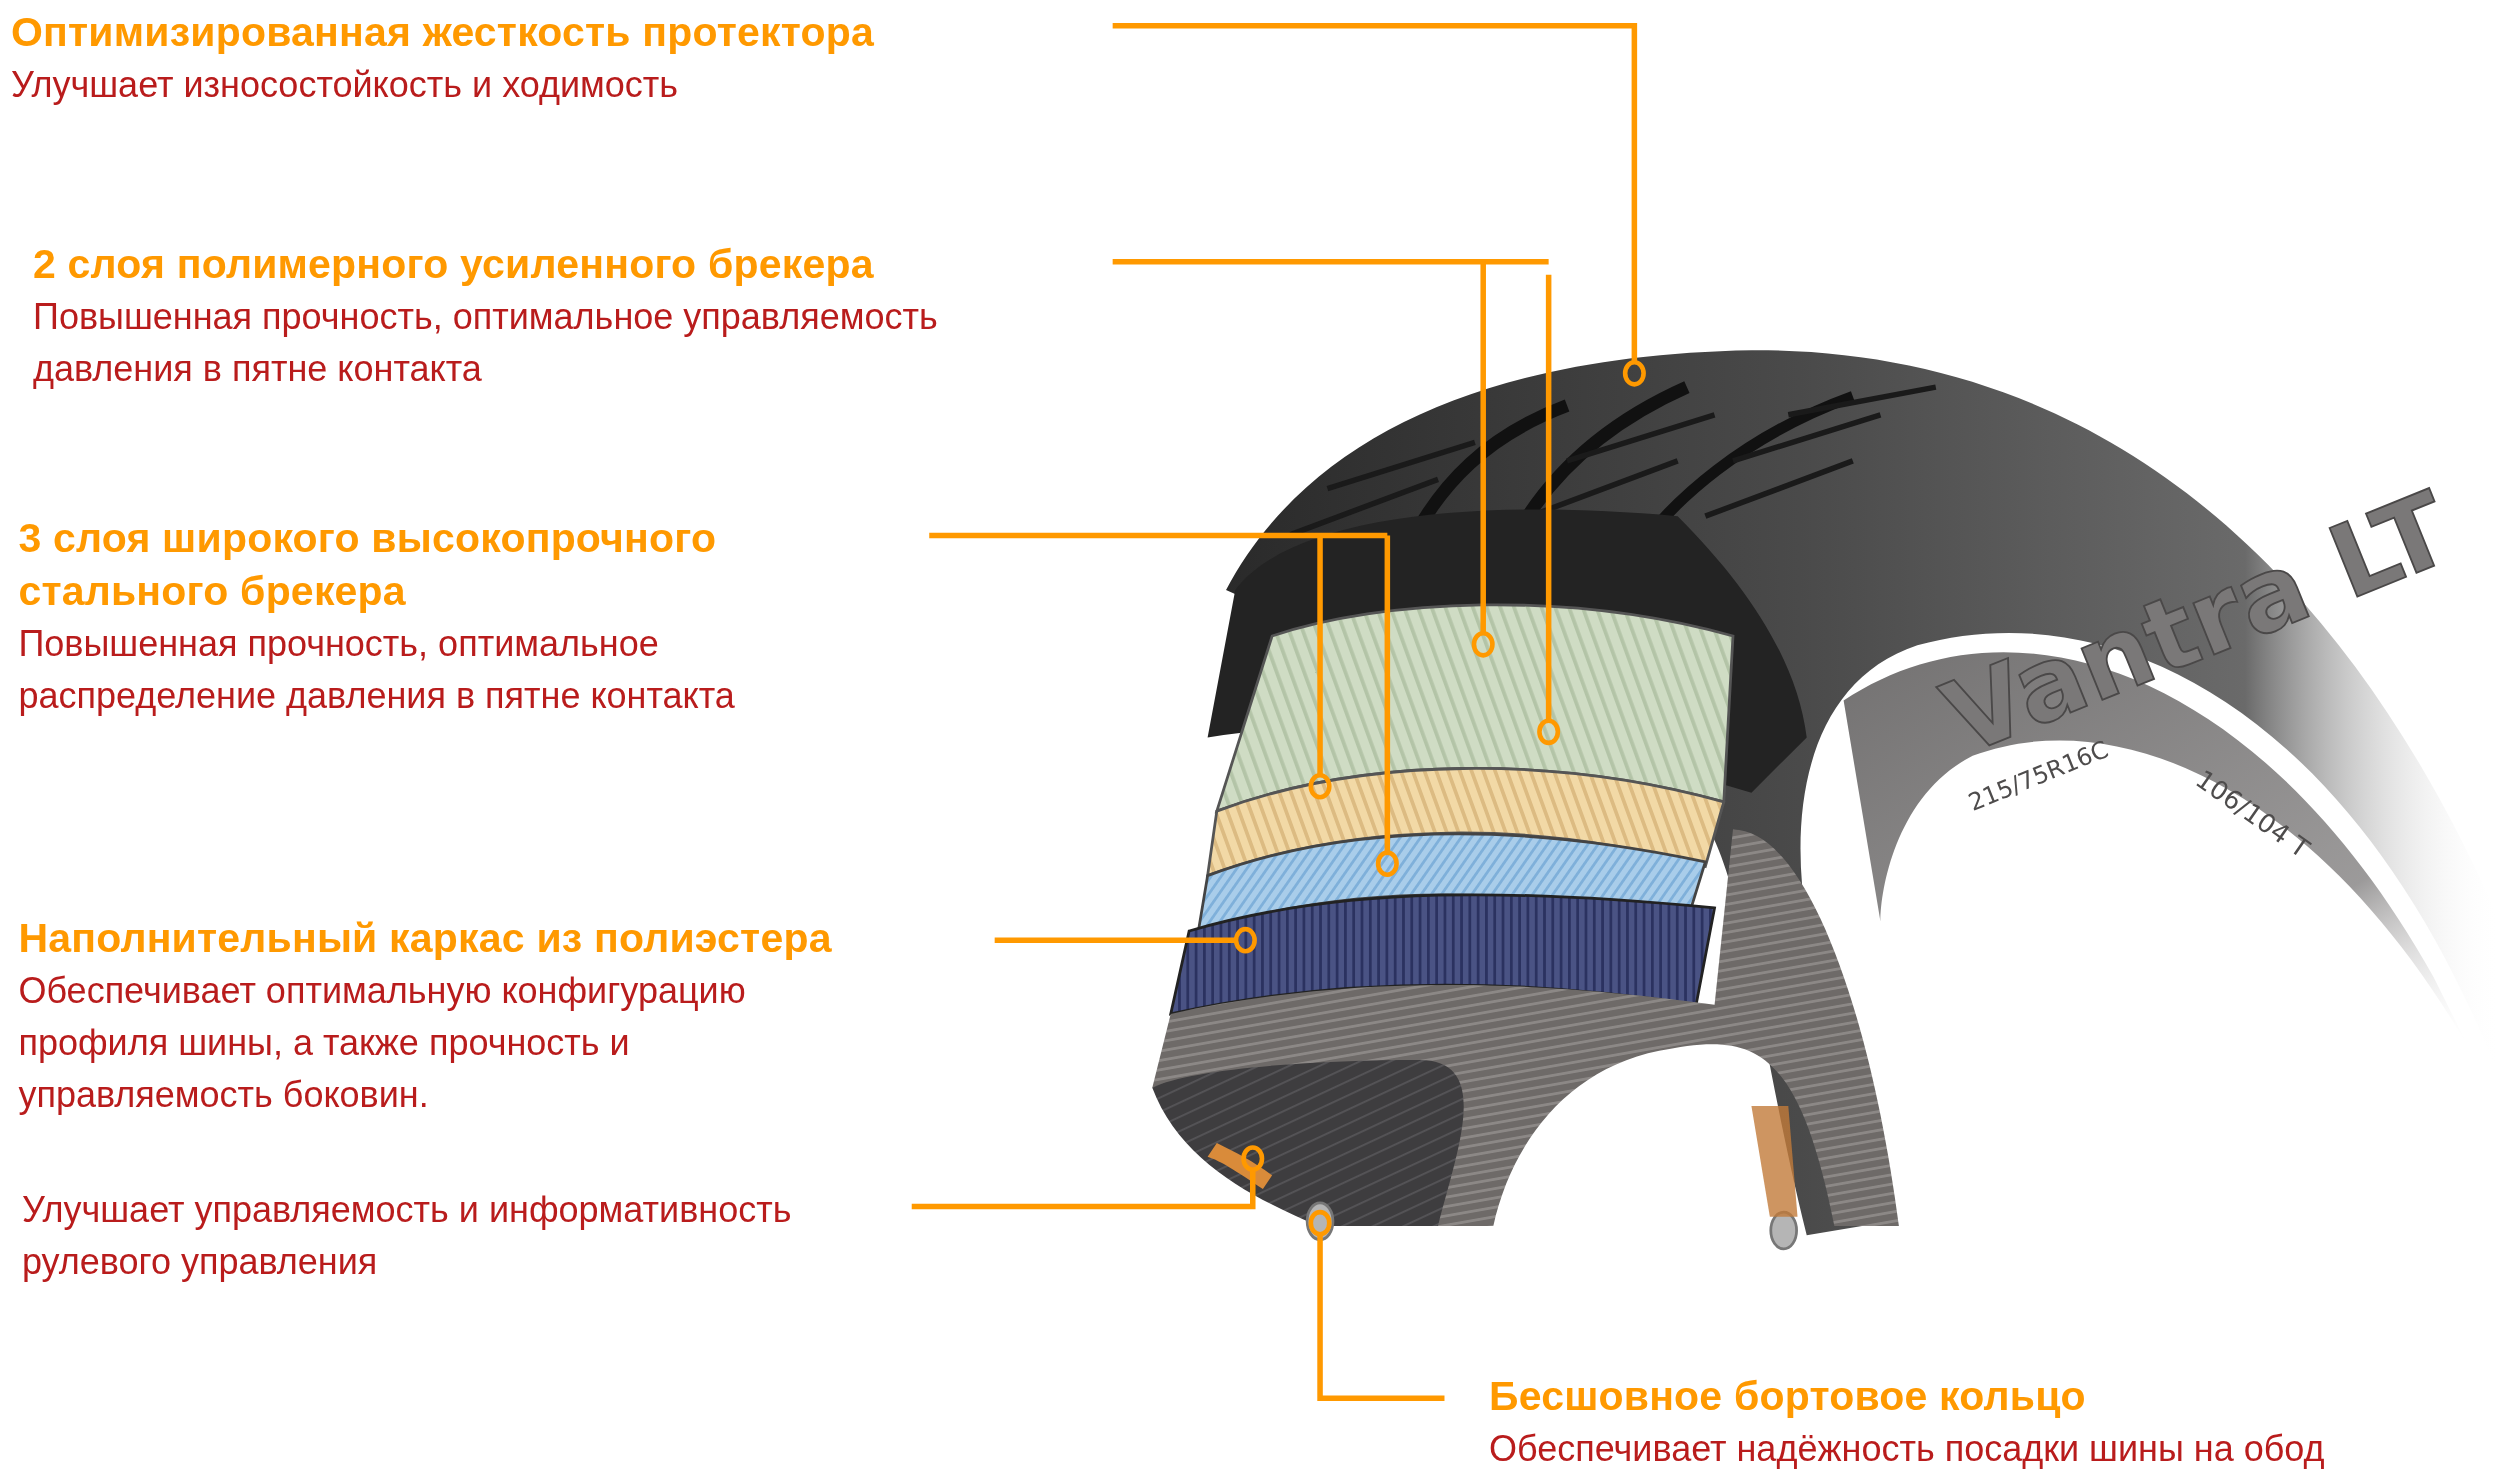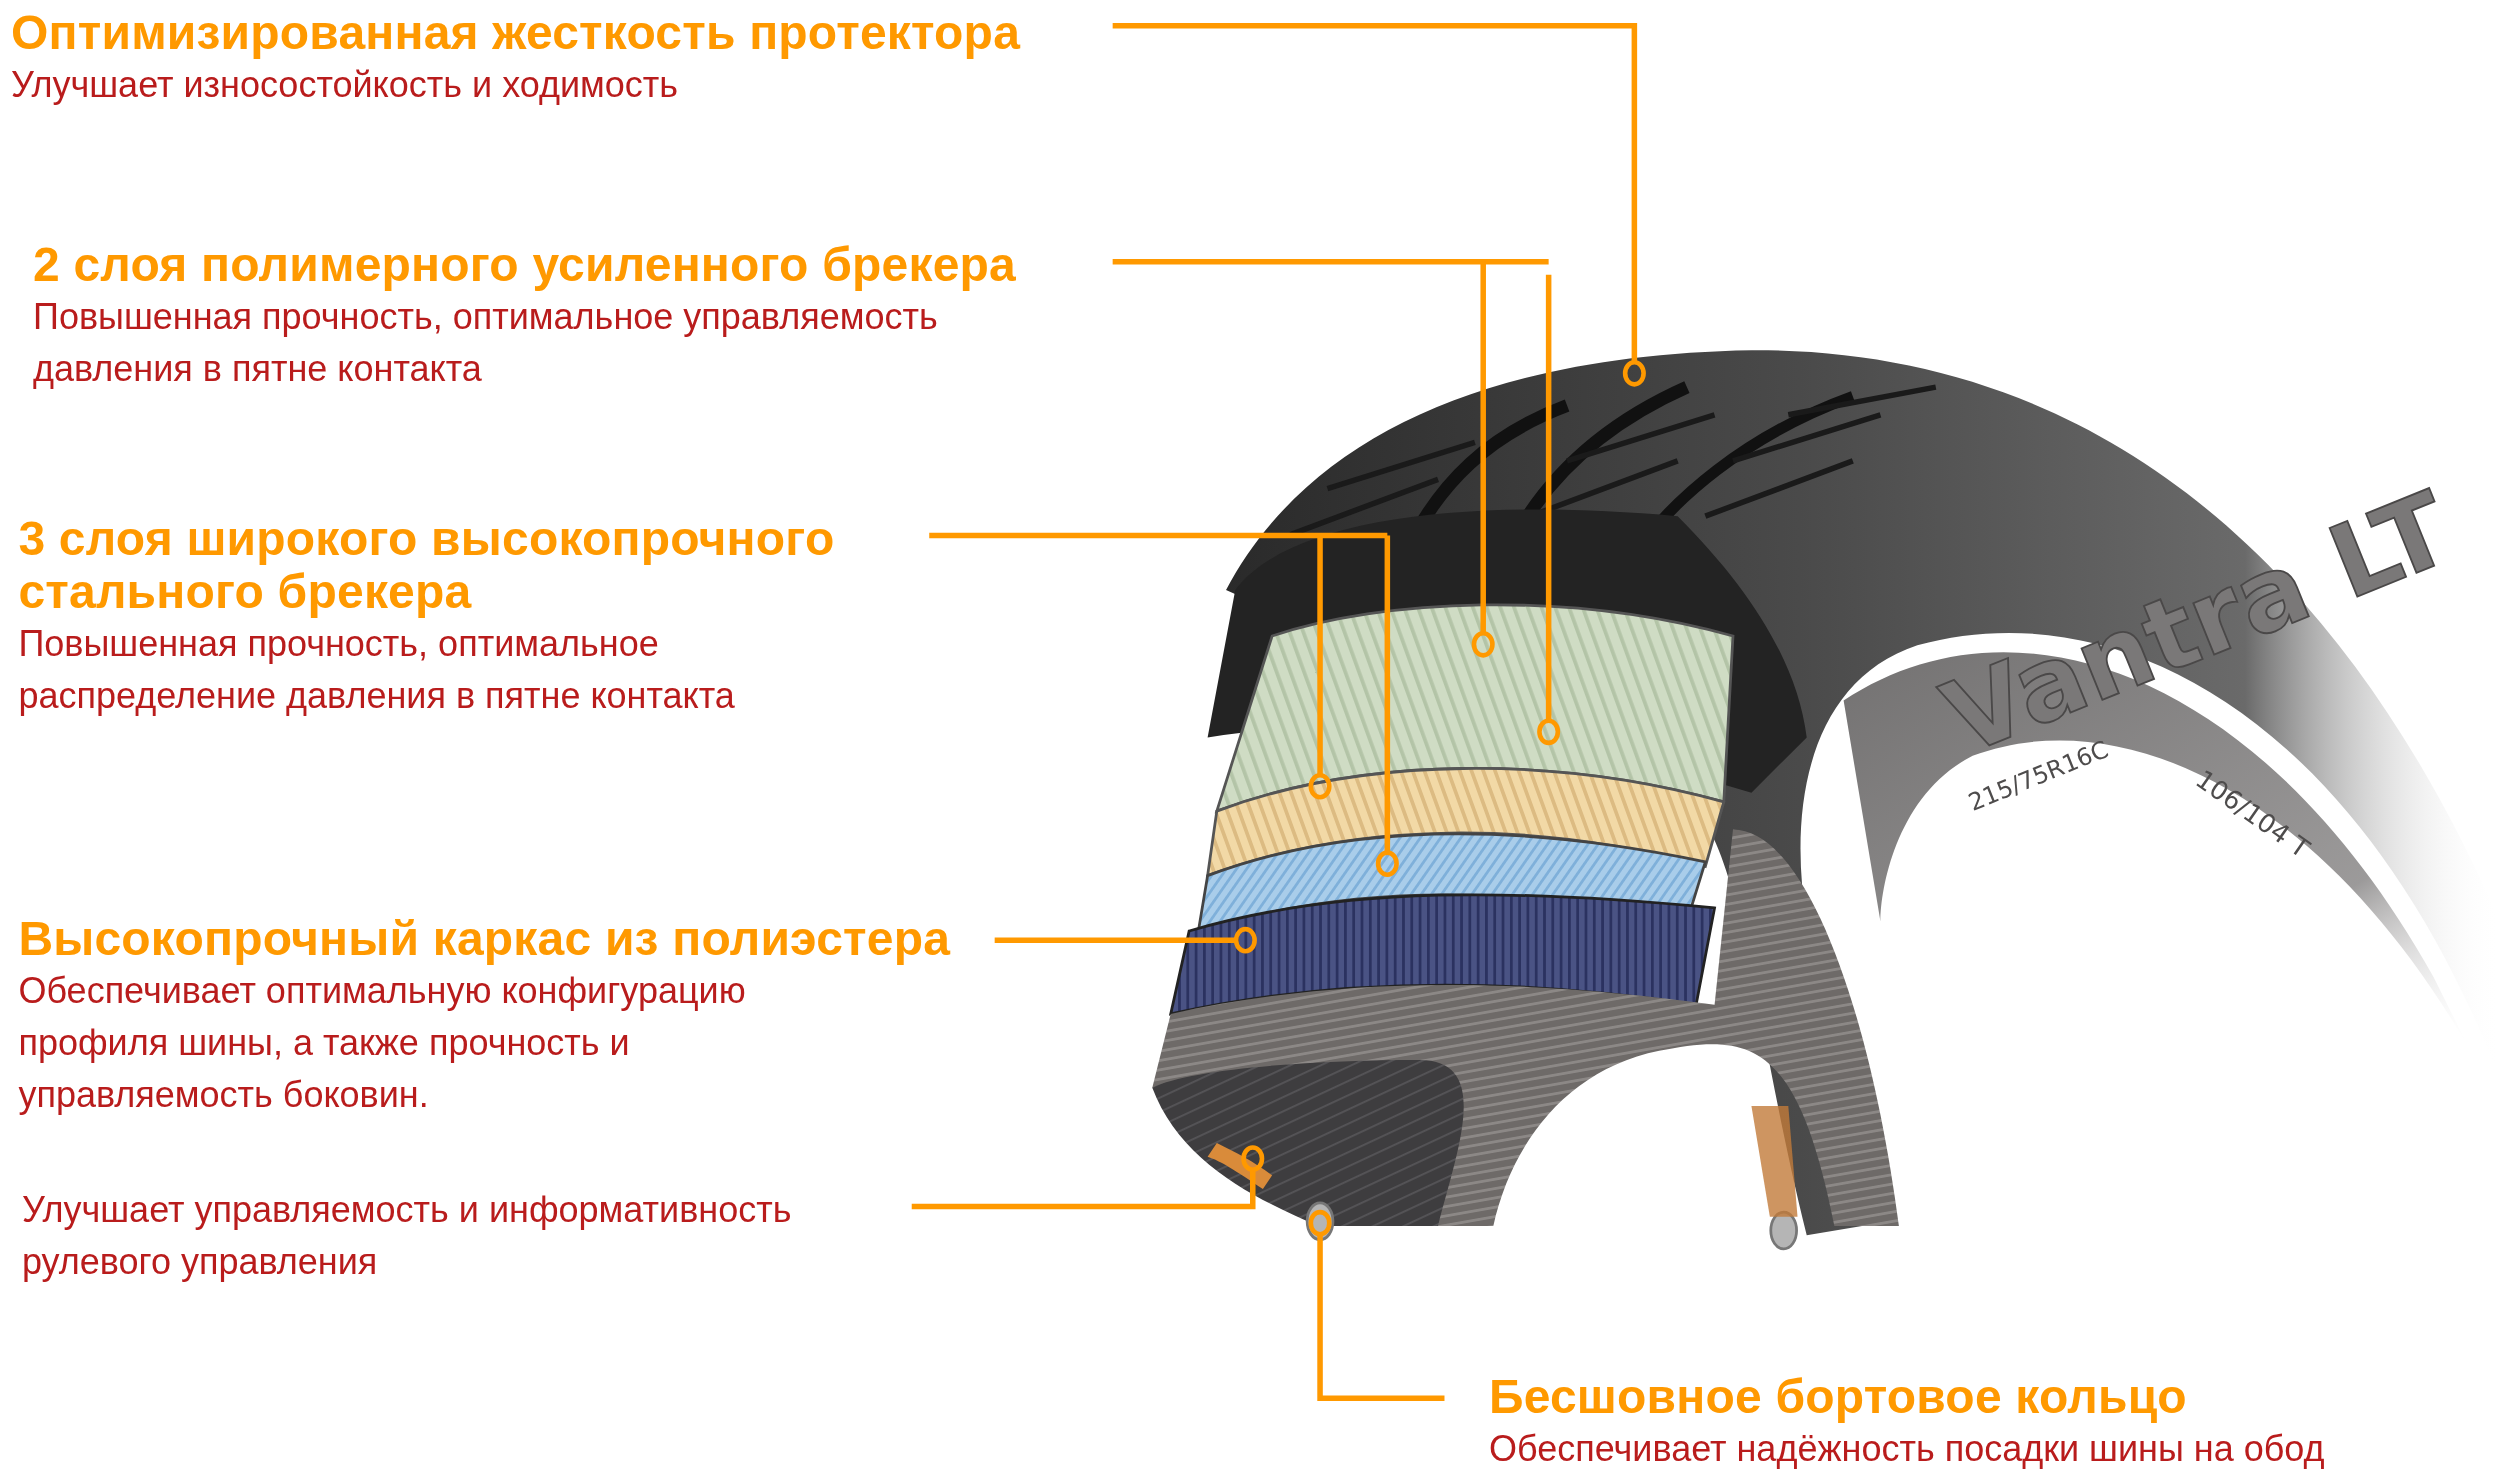--- a/index.html
+++ b/index.html
@@ -1,19 +1,19 @@
 <!DOCTYPE html>
 <html style="font-size:14.7px"><head>
 <meta charset="utf-8">
 <style>
   html, body { margin: 0; padding: 0; background: #ffffff; }
   body { width: 2500px; height: 1484px; position: relative; overflow: hidden;
          font-family: "Liberation Sans", "DejaVu Sans", sans-serif; }
   .callout { position: absolute; }
-  .title { color: #FF9900; font-weight: bold; font-size: 48px; line-height: 53px;
+  .title { color: #FF9900; font-weight: bold; font-size: 41px; line-height: 53px;
            white-space: pre-line; letter-spacing: 0.2px; }
   .desc { color: #b91c1c; font-size: 36px; line-height: 52px; white-space: pre-line; }
   #diagram { position: absolute; left: 0; top: 0; }
 </style>
 </head>
 <body>
 
 <svg id="diagram" width="2500" height="1484" viewBox="0 0 2712 1610" xmlns="http://www.w3.org/2000/svg">
   <defs>
     <linearGradient id="rubber" x1="0" y1="0" x2="1" y2="0">
@@ -135,21 +135,21 @@
 </div>
 
 <div class="callout" style="left:18.4px; top:512px;">
   <div class="title">3 слоя широкого высокопрочного
 стального брекера</div>
   <div class="desc">Повышенная прочность, оптимальное
 распределение давления в пятне контакта</div>
 </div>
 
 <div class="callout" style="left:18.4px; top:912px;">
-  <div class="title">Высокопрочный каркас из полиэстера</div>
+  <div class="title">Наполнительный каркас из полиэстера</div>
   <div class="desc">Обеспечивает оптимальную конфигурацию
 профиля шины, а также прочность и
 управляемость боковин.</div>
 </div>
 
 <div class="callout" style="left:22px; top:1184px;">
   <div class="desc">Улучшает управляемость и информативность
 рулевого управления</div>
 </div>
 

